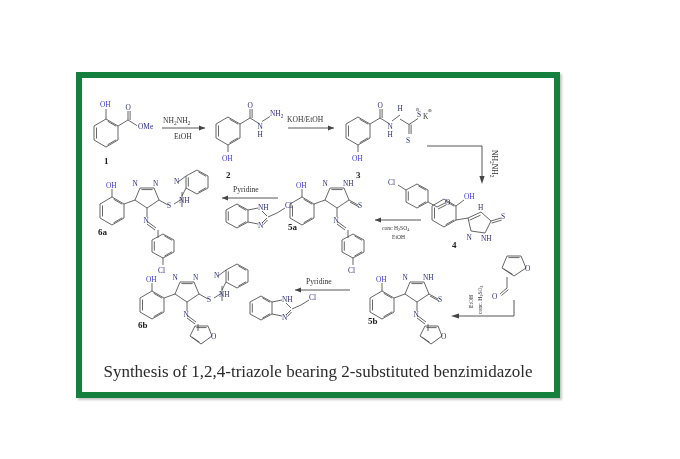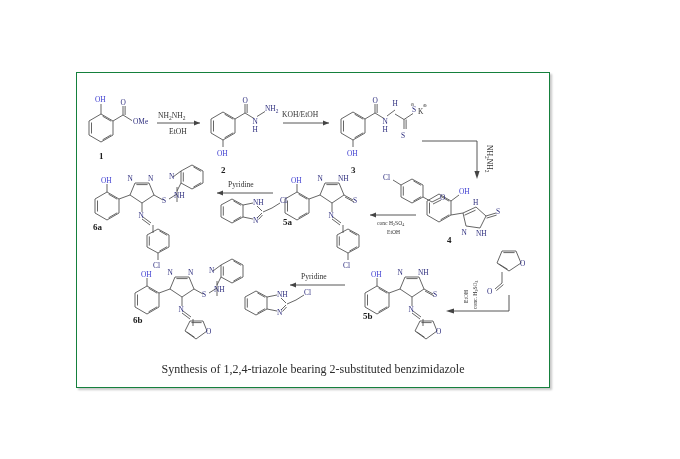--- a/index.html
+++ b/index.html
@@ -1,31 +1,31 @@
 <!DOCTYPE html>
 <html><head>
 <meta charset="utf-8">
 <style>
   html,body{margin:0;padding:0;background:#ffffff;}
   body{width:680px;height:459px;position:relative;
        font-family:"Liberation Serif", serif;color:#2b2b2b;overflow:hidden;}
   #scheme-frame{position:absolute;left:76px;top:72px;width:472px;height:314px;
-       border:1px solid #15803d;background:#fff;
+       border:6px solid #15803d;background:#fff;
        box-shadow:2px 2px 2px rgba(0,0,0,0.22);}
   svg{position:absolute;left:0;top:0;}
   .atom{font-family:"Liberation Serif", serif;font-size:7.4px;fill:#2f2f7f;}
   .atomk{font-family:"Liberation Serif", serif;font-size:7.4px;fill:#333;}
   .oh{font-family:"Liberation Serif", serif;font-size:7.4px;fill:#3b3bd0;}
   .cmpd{font-family:"Liberation Serif", serif;font-size:9px;font-weight:bold;fill:#1d1d1d;}
   .cond{font-family:"Liberation Serif", serif;font-size:7.6px;fill:#333;}
   .cond-sm{font-family:"Liberation Serif", serif;font-size:5.6px;fill:#333;}
   .bondg{stroke:#4a4a4a;stroke-width:0.85;fill:none;}
   .arrow{stroke:#444;stroke-width:0.9;fill:none;}
   .caption{position:absolute;left:0;right:0;bottom:10px;text-align:center;
-      font-size:12px;font-family:"Liberation Serif", serif;color:#2b2b2b;}
+      font-size:17px;font-family:"Liberation Serif", serif;color:#2b2b2b;}
   .sub{font-size:0.72em;}
 </style>
 </head>
 <body>
 
 <div id="scheme-frame">
 
 <svg width="472" height="314" viewBox="0 0 472 314">
 
   <g>

